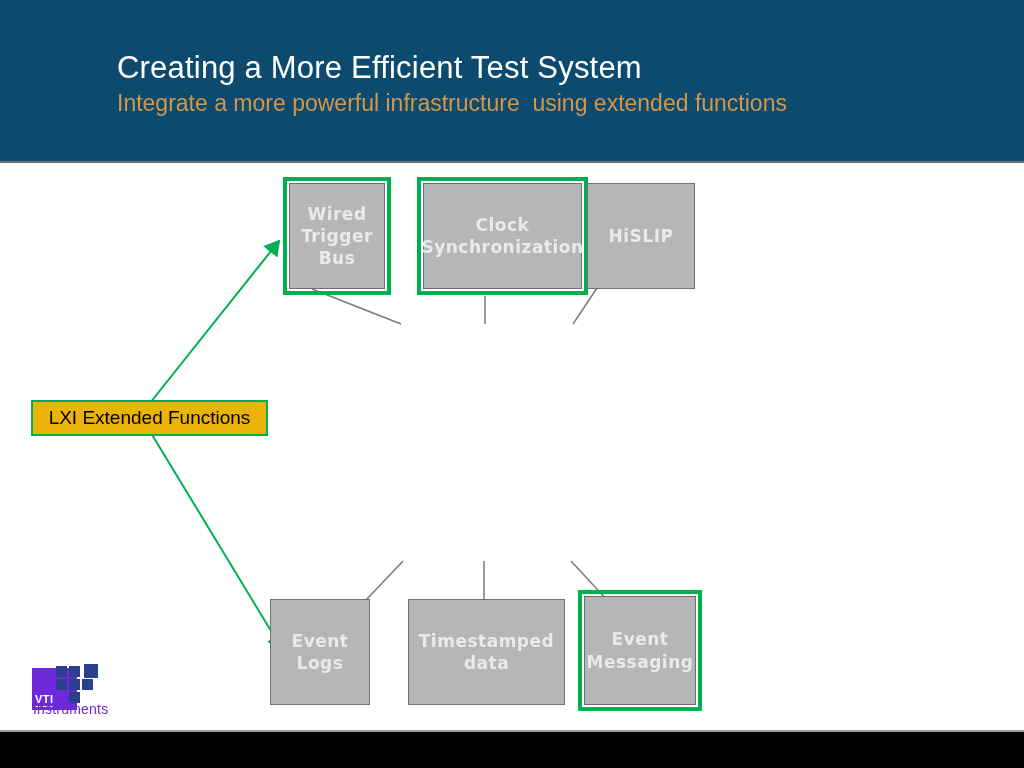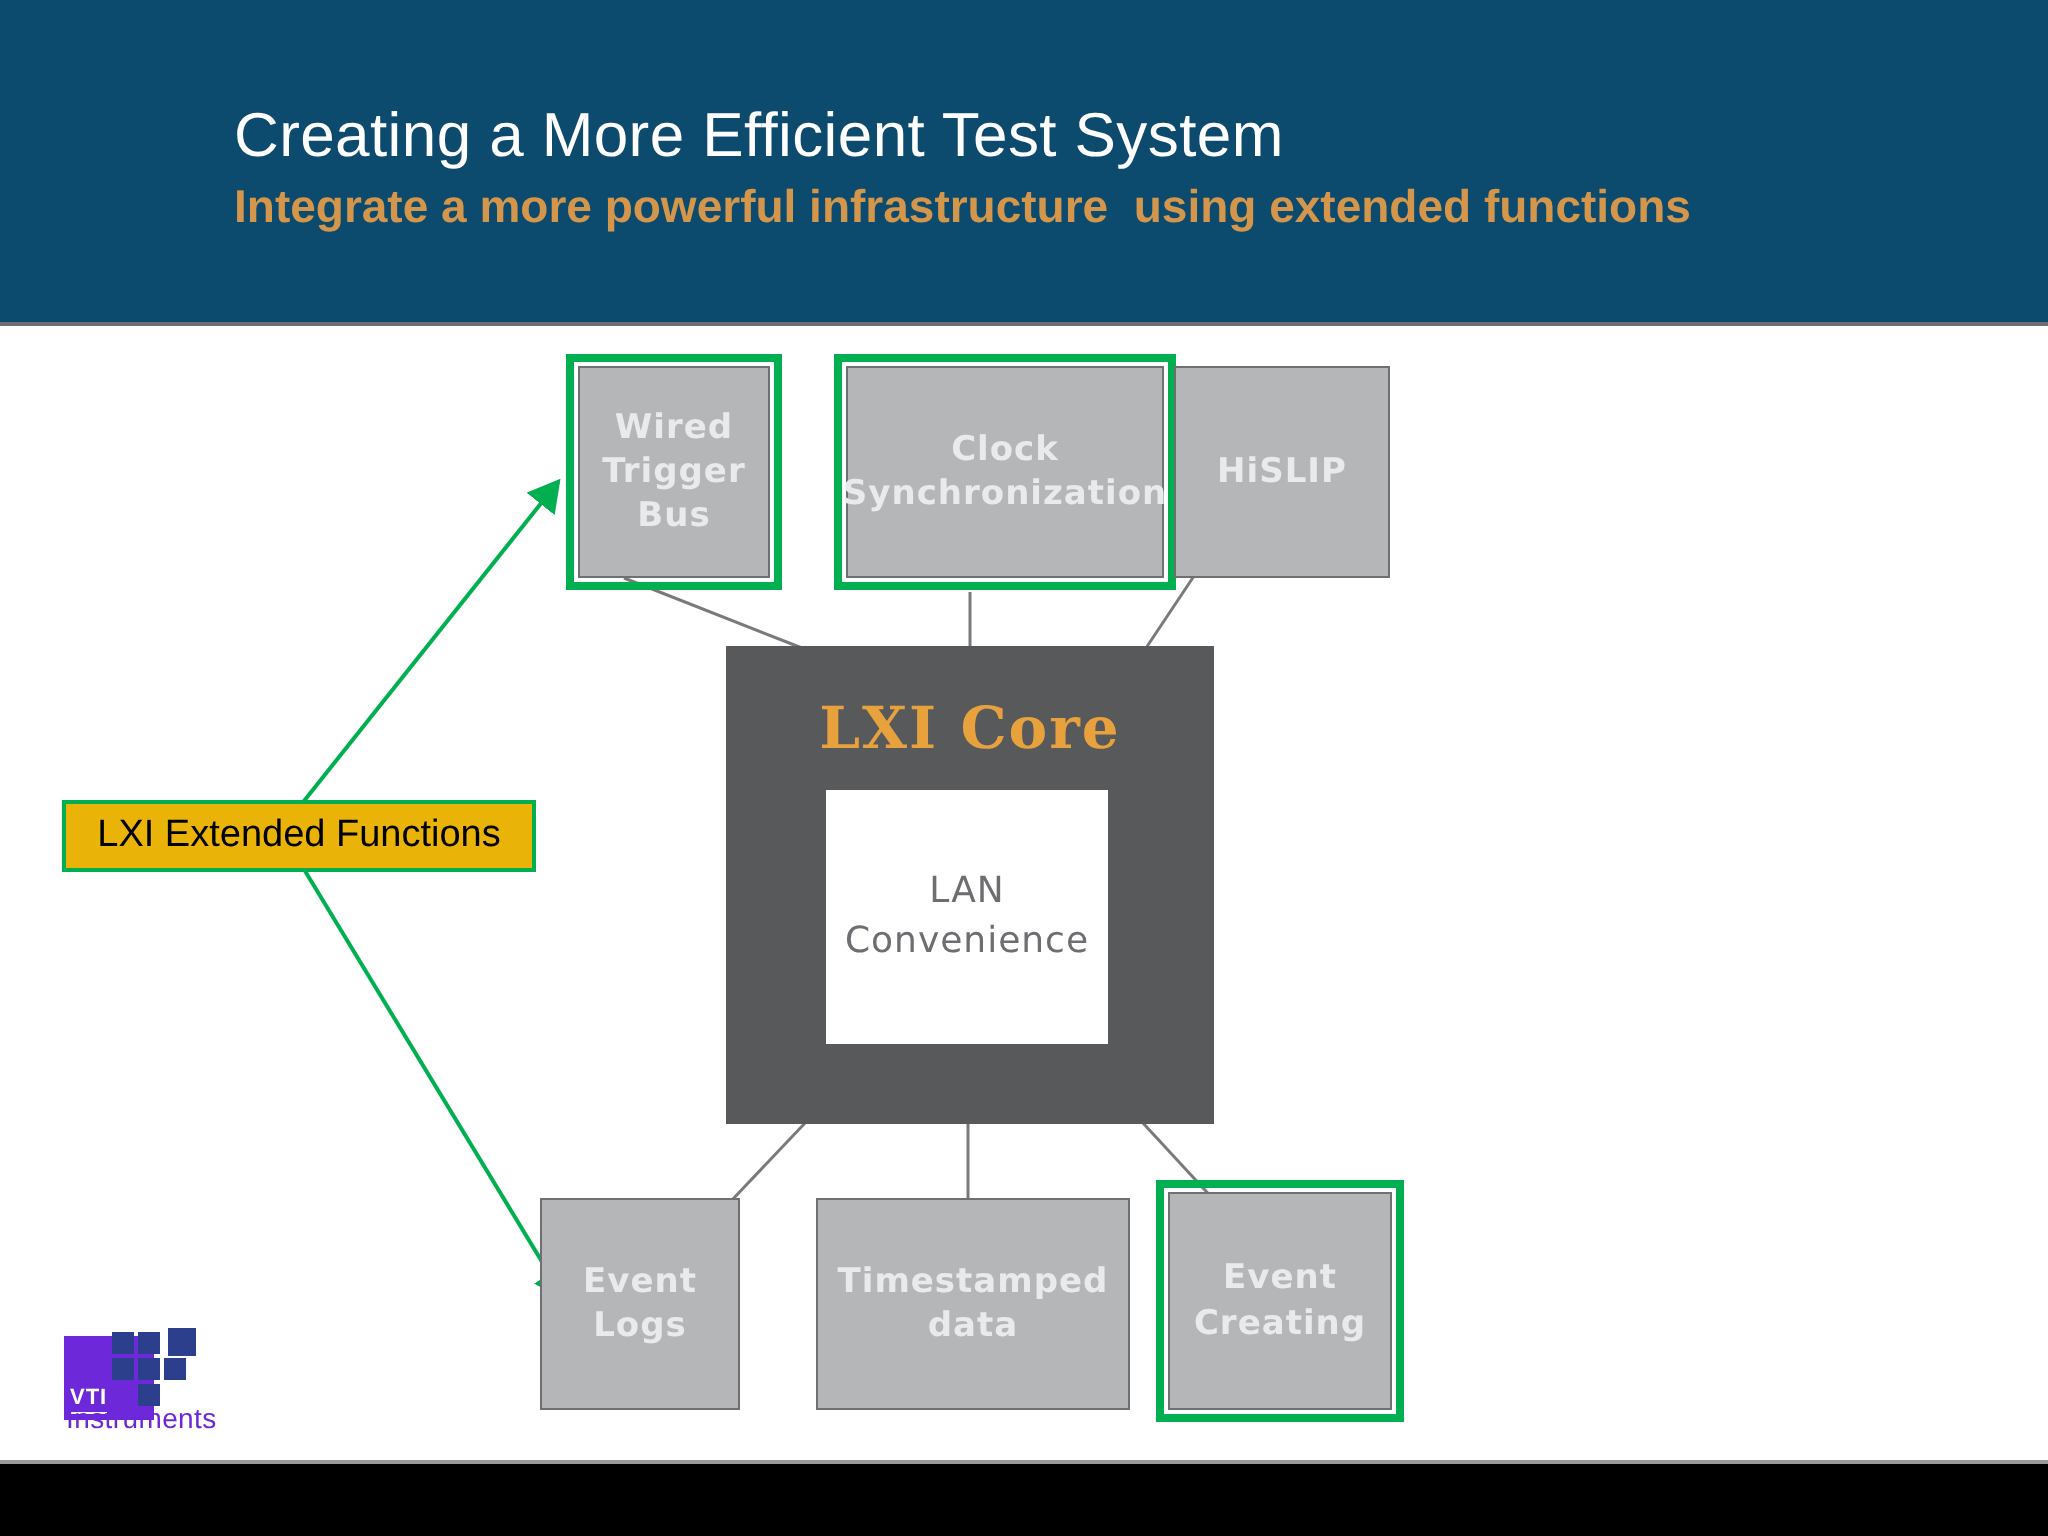--- a/index.html
+++ b/index.html
@@ -13,21 +13,21 @@
     position:absolute;left:0;top:0;width:1024px;height:161px;
     background:#0c4a6e;border-bottom:2px solid #6e6e6e;z-index:5;
   }
   .title{
     position:absolute;left:117px;top:50px;
     color:#ffffff;font-size:31px;font-weight:400;letter-spacing:0.2px;
     white-space:nowrap;
   }
   .subtitle{
     position:absolute;left:117px;top:90px;
-    color:#d3964a;font-size:23px;font-weight:700;
+    color:#d3964a;font-size:23px;font-weight:400;
     white-space:pre;
     text-align:center;
   }
   
   .footer{
     position:absolute;left:0;bottom:0;width:1024px;height:36px;
     background:#000000;border-top:2px solid #9a9a9a;z-index:5;
   }
   
   .wires{position:absolute;left:0;top:0;width:1024px;height:768px;z-index:1;}
@@ -118,35 +118,31 @@
   <div class="node-wrap hl" style="left:283px;top:177px;width:108px;height:118px;">
     <div class="node">Wired Trigger Bus</div>
   </div>
   <div class="node-wrap hl" style="left:417px;top:177px;width:171px;height:118px;">
     <div class="node">Clock Synchronization</div>
   </div>
   <div class="node-wrap" style="left:581px;top:177px;width:120px;height:118px;">
     <div class="node">HiSLIP</div>
   </div>
 
-  <div class="core">
-    <div class="core-title">LXI Core</div>
-    <div class="core-inner">LAN Convenience</div>
-  </div>
 
   <div class="callout">LXI Extended Functions</div>
 
   <div class="node-wrap" style="left:264px;top:593px;width:112px;height:118px;">
     <div class="node">Event Logs</div>
   </div>
   <div class="node-wrap" style="left:402px;top:593px;width:169px;height:118px;">
     <div class="node">Timestamped data</div>
   </div>
   <div class="node-wrap hl" style="left:578px;top:590px;width:124px;height:121px;">
-    <div class="node">Event Creating</div>
+    <div class="node">Event Messaging</div>
   </div>
 
   <div class="logo">
     <div class="logo-black">
       <span class="logo-vti">VTI</span>
     </div>
     <div>
       <span class="sq" style="left:24px;top:2px;width:11px;height:11px;"></span>
       <span class="sq" style="left:37px;top:2px;width:11px;height:11px;"></span>
       <span class="sq" style="left:52px;top:0px;width:14px;height:14px;"></span>

